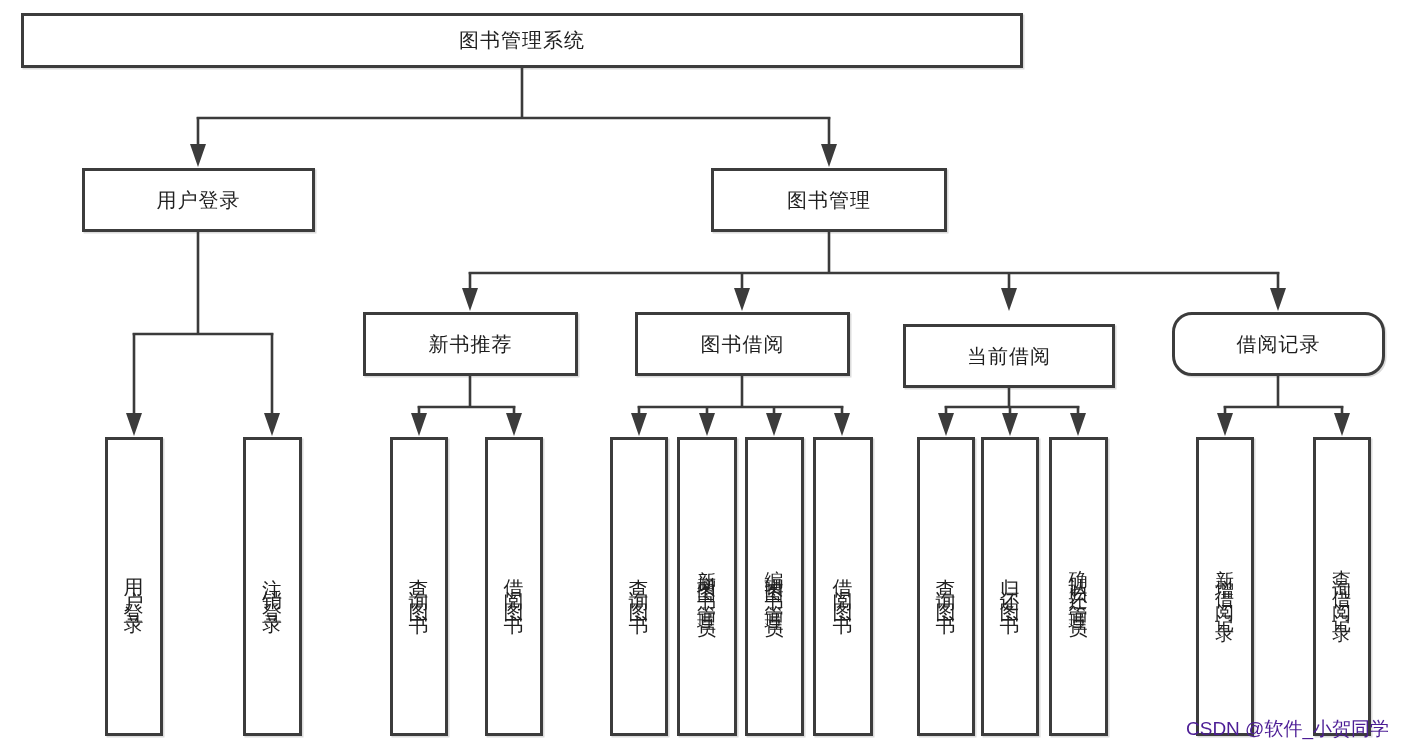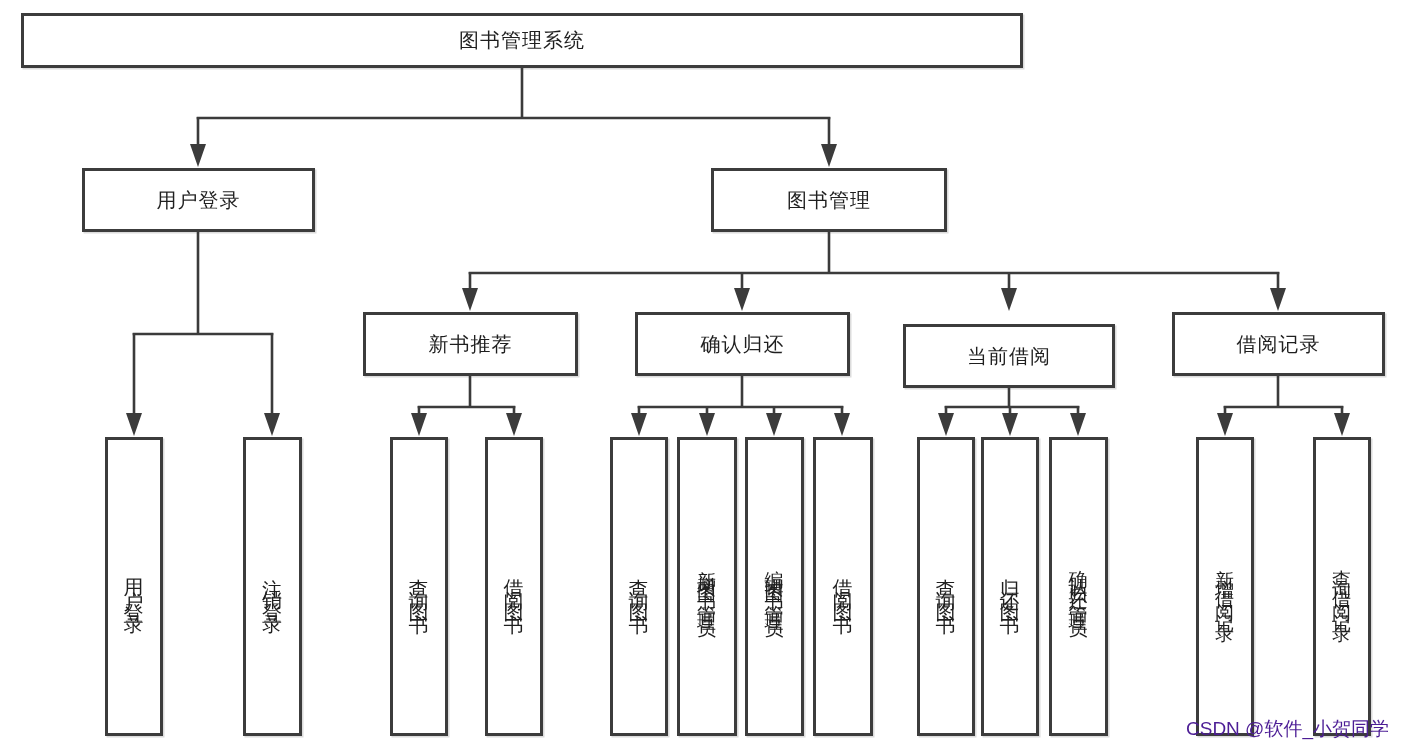--- a/index.html
+++ b/index.html
@@ -103,26 +103,26 @@
     <span>用户登录</span>
   </div>
   <div class="node hnode" style="left:711px;top:168px;width:236px;height:64px;">
     <span>图书管理</span>
   </div>
 
   <div class="node hnode" style="left:363px;top:312px;width:215px;height:64px;">
     <span>新书推荐</span>
   </div>
   <div class="node hnode" style="left:635px;top:312px;width:215px;height:64px;">
-    <span>确认归还</span>
+    <span>图书借阅</span>
   </div>
   <div class="node hnode" style="left:903px;top:312px;width:212px;height:64px;margin-top:12px;">
     <span>当前借阅</span>
   </div>
-  <div class="node hnode" style="left:1172px;top:312px;width:213px;height:64px;">
+  <div class="node hnode" style="left:1172px;top:312px;width:213px;height:64px;border-radius:20px;">
     <span>借阅记录</span>
   </div>
 
   <div class="node vnode" style="left:105px;top:437px;width:58px;height:299px;">
     <span>用户登录</span>
   </div>
   <div class="node vnode" style="left:243px;top:437px;width:59px;height:299px;">
     <span>注销登录</span>
   </div>
 

